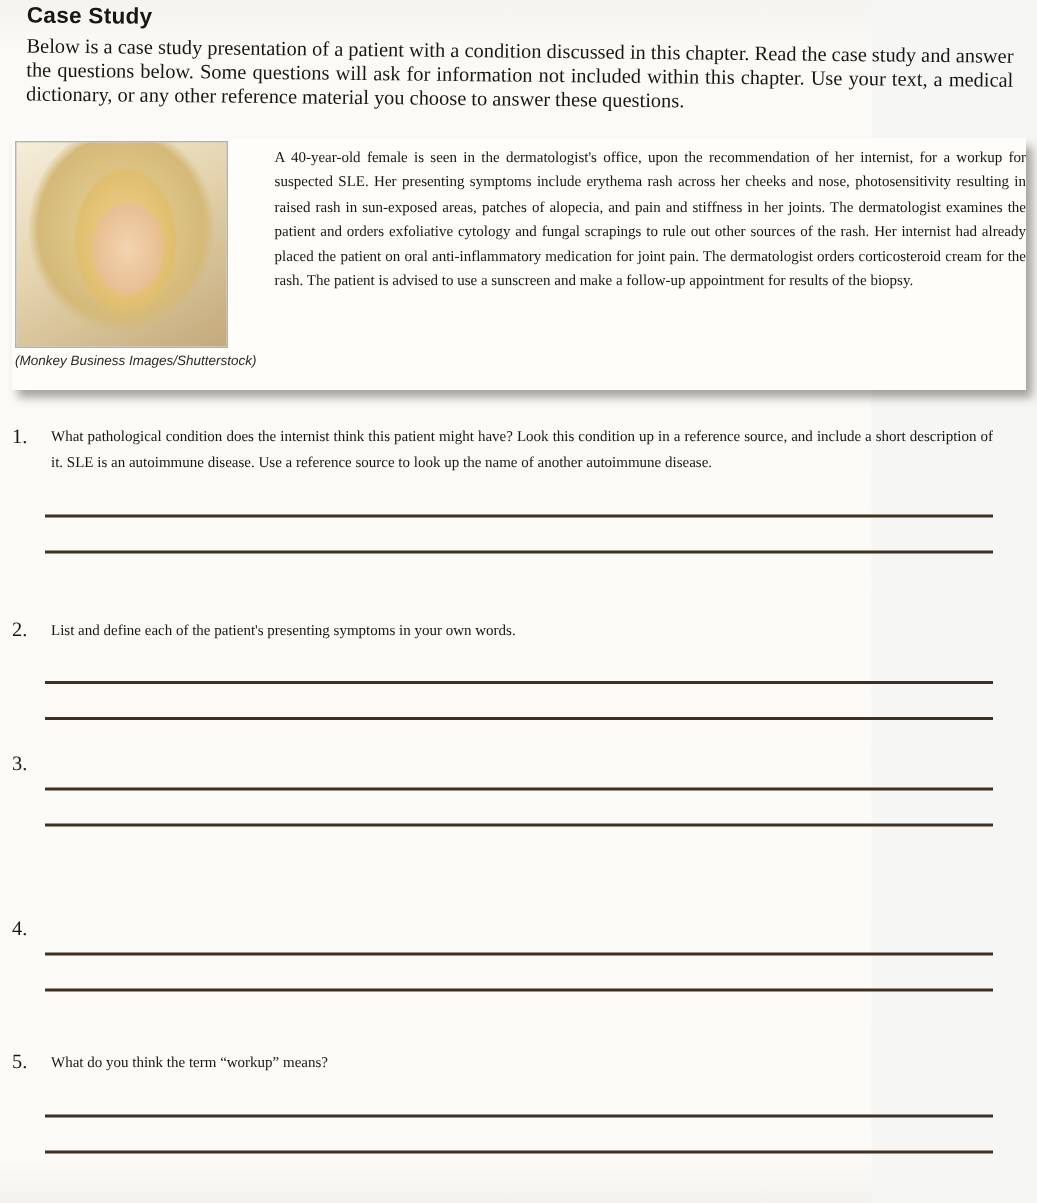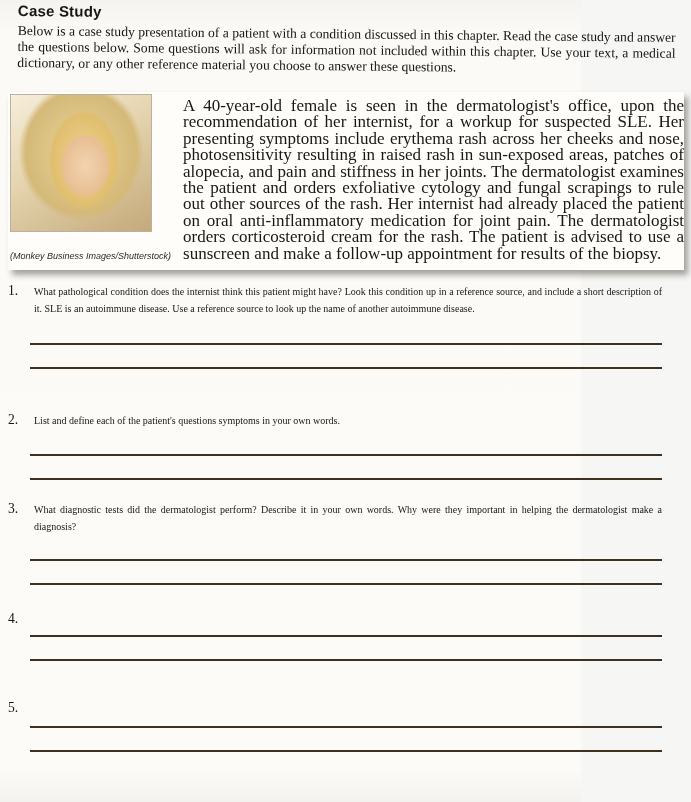--- a/index.html
+++ b/index.html
@@ -64,27 +64,27 @@
       radial-gradient(ellipse 24% 32% at 53% 52%, #f2d4b0 0%, #e8be92 68%, rgba(232,190,146,0) 72%),
       radial-gradient(ellipse 40% 58% at 52% 48%, #eed391 0%, #e0be6f 58%, rgba(224,190,111,0) 63%),
       radial-gradient(ellipse 72% 82% at 50% 42%, #ead69c 0%, #d4b978 55%, rgba(212,185,120,0) 62%),
       linear-gradient(150deg, #f6eedb 0%, #e4d3ad 45%, #c4a97a 100%);
   }
   .credit {
     font-family: "Liberation Sans", sans-serif;
     font-style: italic;
     font-size: 9px;
     color: #2c2a26;
-    margin-top: 19px;
+    margin-top: 3px;
     white-space: nowrap;
   }
   .case-text {
     flex: 1;
     padding: 6px 0 8px 12px;
-    font-size: 17px;
+    font-size: 10px;
     line-height: 16.4px;
     text-align: justify;
   }
   
   .question {
     position: absolute;
     left: 8px;
     width: 654px;
   }
   .qnum {
@@ -130,37 +130,37 @@
 
   <div class="question q1">
     <span class="qnum">1.</span>
     <p class="qtext">What pathological condition does the internist think this patient might have? Look this condition up in a reference source, and include a short description of it. SLE is an autoimmune disease. Use a reference source to look up the name of another autoimmune disease.</p>
     <div class="answer-line" style="margin-top:26px"></div>
     <div class="answer-line" style="margin-top:22px"></div>
   </div>
 
   <div class="question q2">
     <span class="qnum">2.</span>
-    <p class="qtext">List and define each of the patient's questions symptoms in your own words.</p>
+    <p class="qtext">List and define each of the patient's presenting symptoms in your own words.</p>
     <div class="answer-line" style="margin-top:25px"></div>
     <div class="answer-line" style="margin-top:22px"></div>
   </div>
 
   <div class="question q3">
     <span class="qnum">3.</span>
-    <p class="qtext">What diagnostic tests did the dermatologist perform? Describe it in your own words. Why were they important in helping the dermatologist make a diagnosis?</p>
     <div class="answer-line" style="margin-top:24px"></div>
     <div class="answer-line" style="margin-top:22px"></div>
   </div>
 
   <div class="question q4">
     <span class="qnum">4.</span>
     <div class="answer-line" style="margin-top:24px"></div>
     <div class="answer-line" style="margin-top:22px"></div>
   </div>
 
   <div class="question q5">
     <span class="qnum">5.</span>
+    <p class="qtext">What do you think the term “workup” means?</p>
     <div class="answer-line" style="margin-top:26px"></div>
     <div class="answer-line" style="margin-top:22px"></div>
   </div>
 
 </div>
 
 </body></html>

